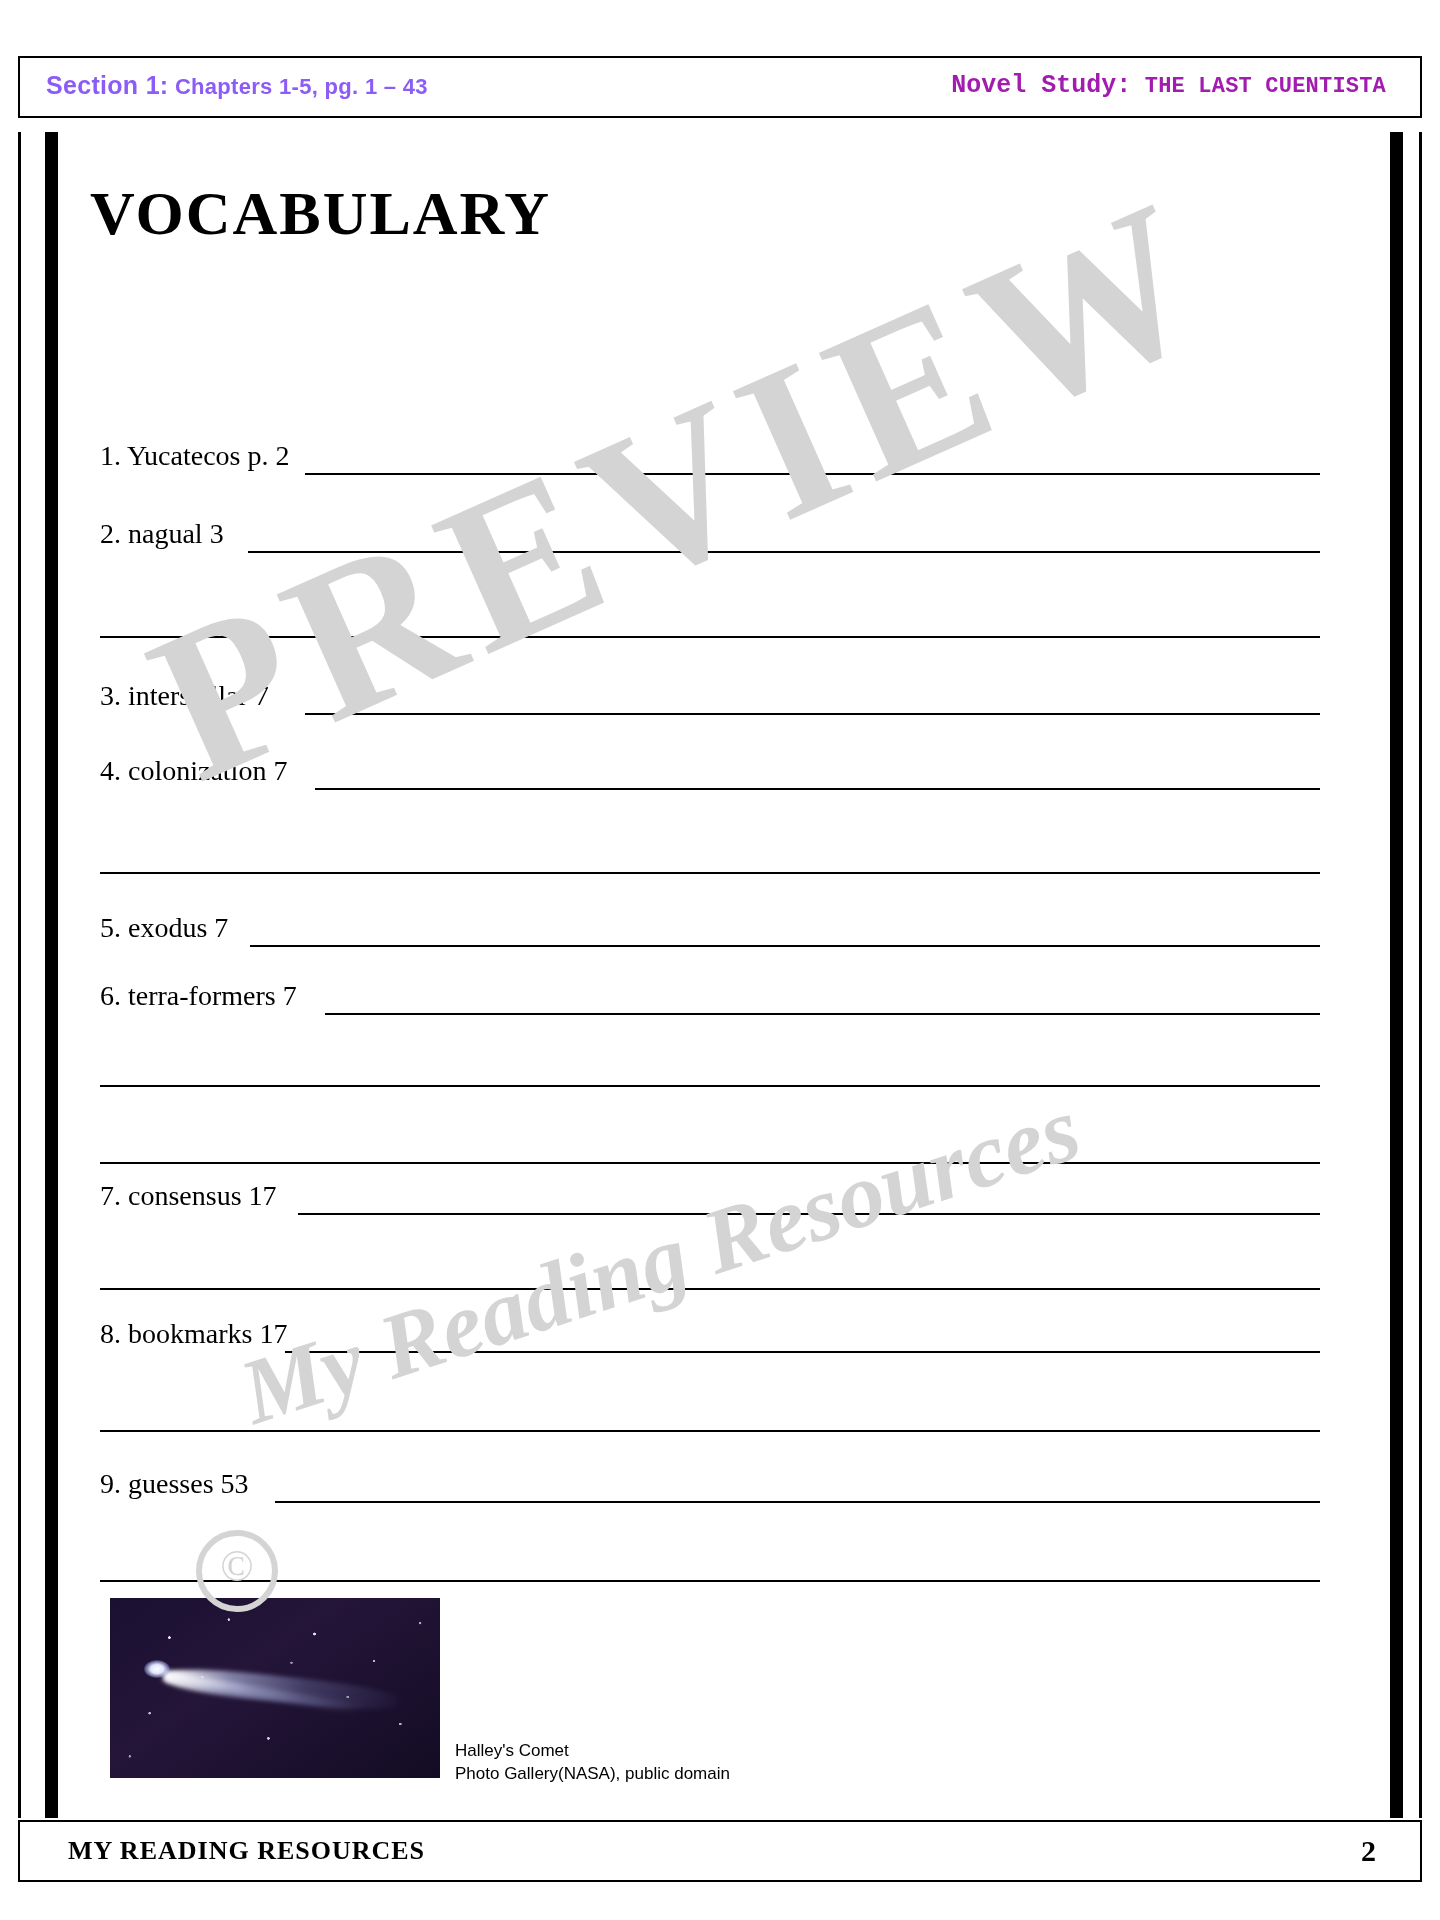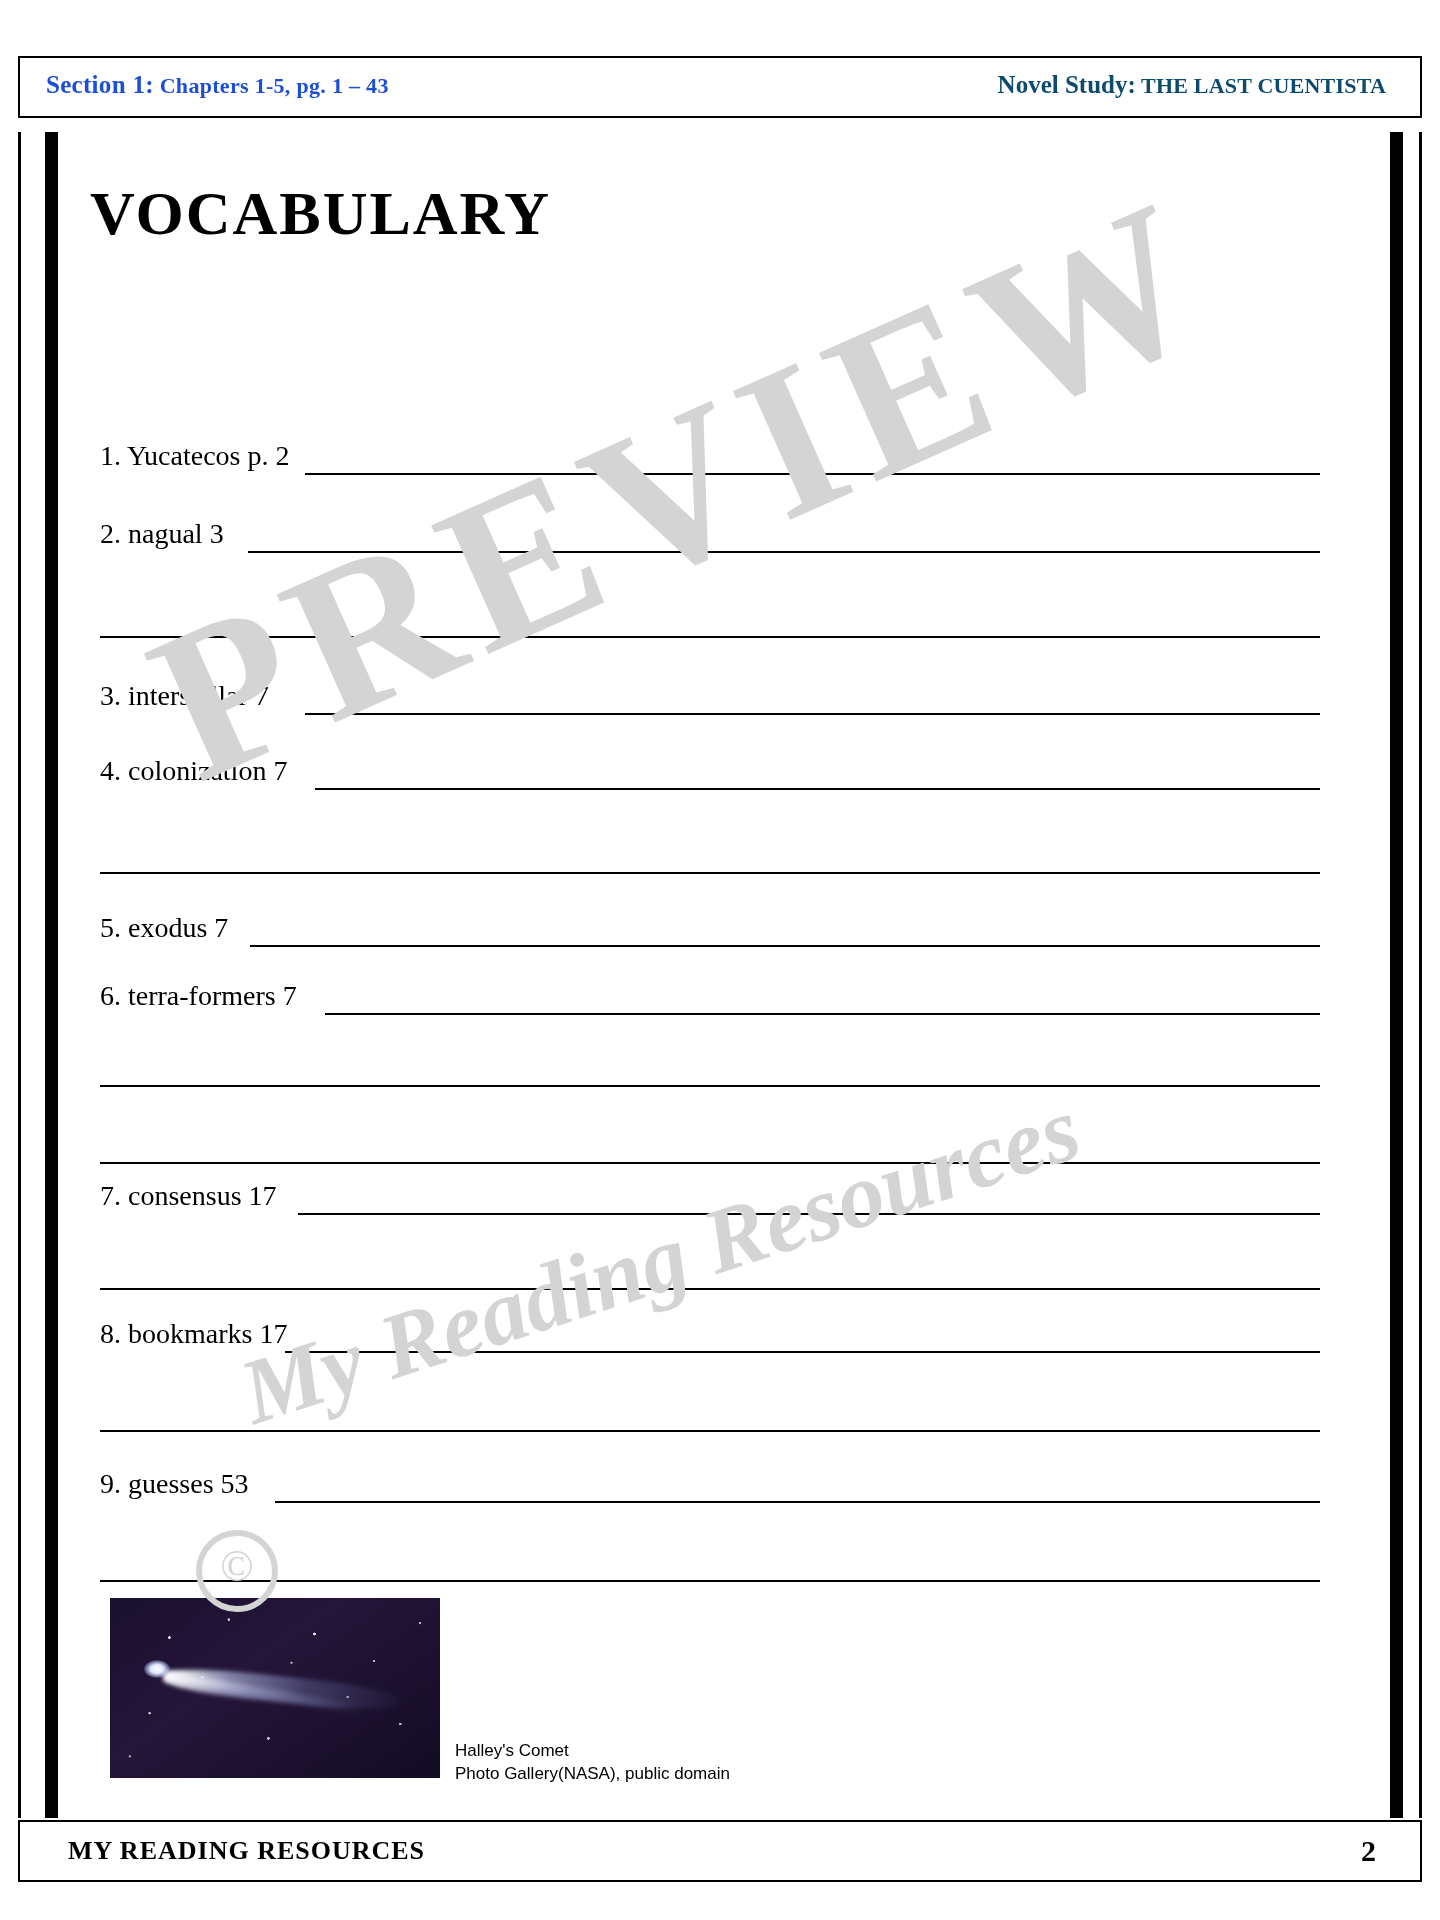--- a/index.html
+++ b/index.html
@@ -31,38 +31,38 @@
     width: 1404px;
     height: 62px;
     border: 2px solid #000;
     background: #fff;
     box-sizing: border-box;
   }
   .header-left {
     position: absolute;
     left: 26px;
     top: 13px;
-    font-family: Liberation Serif, serif;
+    font-family: Liberation Sans, sans-serif;
     font-weight: bold;
     font-size: 25px;
     letter-spacing: 0.3px;
-    color: #1d4ed8;
+    color: #8b5cf6;
     white-space: nowrap;
   }
   .header-left .small-caps {
     font-size: 22px;
   }
   .header-right {
     position: absolute;
     right: 34px;
     top: 13px;
-    font-family: Liberation Serif, serif;
+    font-family: Liberation Mono, monospace;
     font-weight: bold;
     font-size: 25px;
-    color: #0c4a6e;
+    color: #a21caf;
     white-space: nowrap;
   }
   .header-right .caps {
     font-size: 22px;
     letter-spacing: 0.2px;
   }
 
   
   .body-frame {
     position: absolute;

